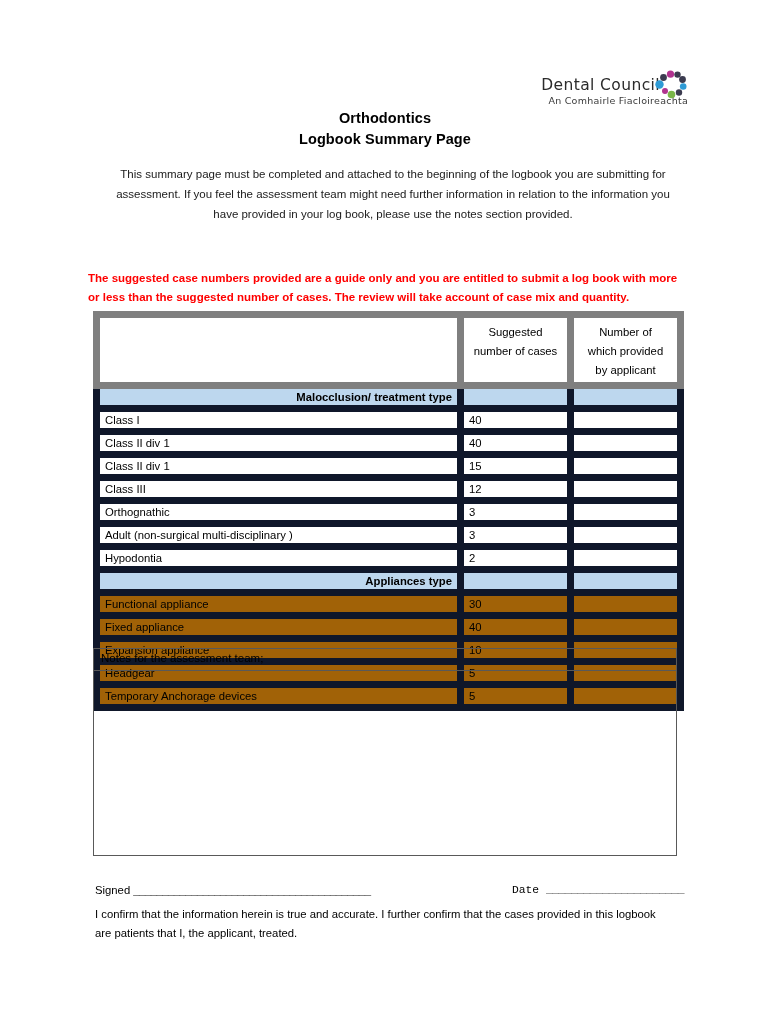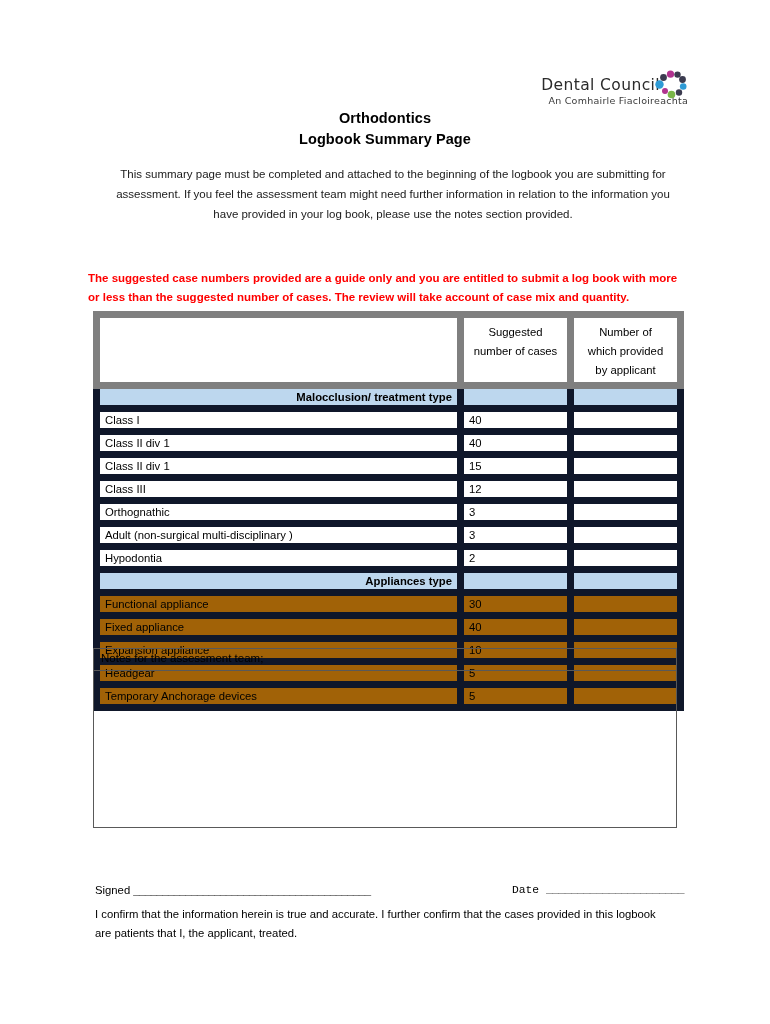--- a/index.html
+++ b/index.html
@@ -148,21 +148,21 @@
     height: 18px;
     margin-left: 44px;
   }
 
   
   .notes-box {
     position: absolute;
     left: 93px;
     top: 648px;
     width: 584px;
-    height: 180px;
+    height: 208px;
     box-sizing: border-box;
     border: 1px solid #595959;
   }
   .notes-header {
     height: 22px;
     box-sizing: border-box;
     border-bottom: 1px solid #595959;
     padding: 3px 7px 0 7px;
     font-size: 11.5px;
   }

